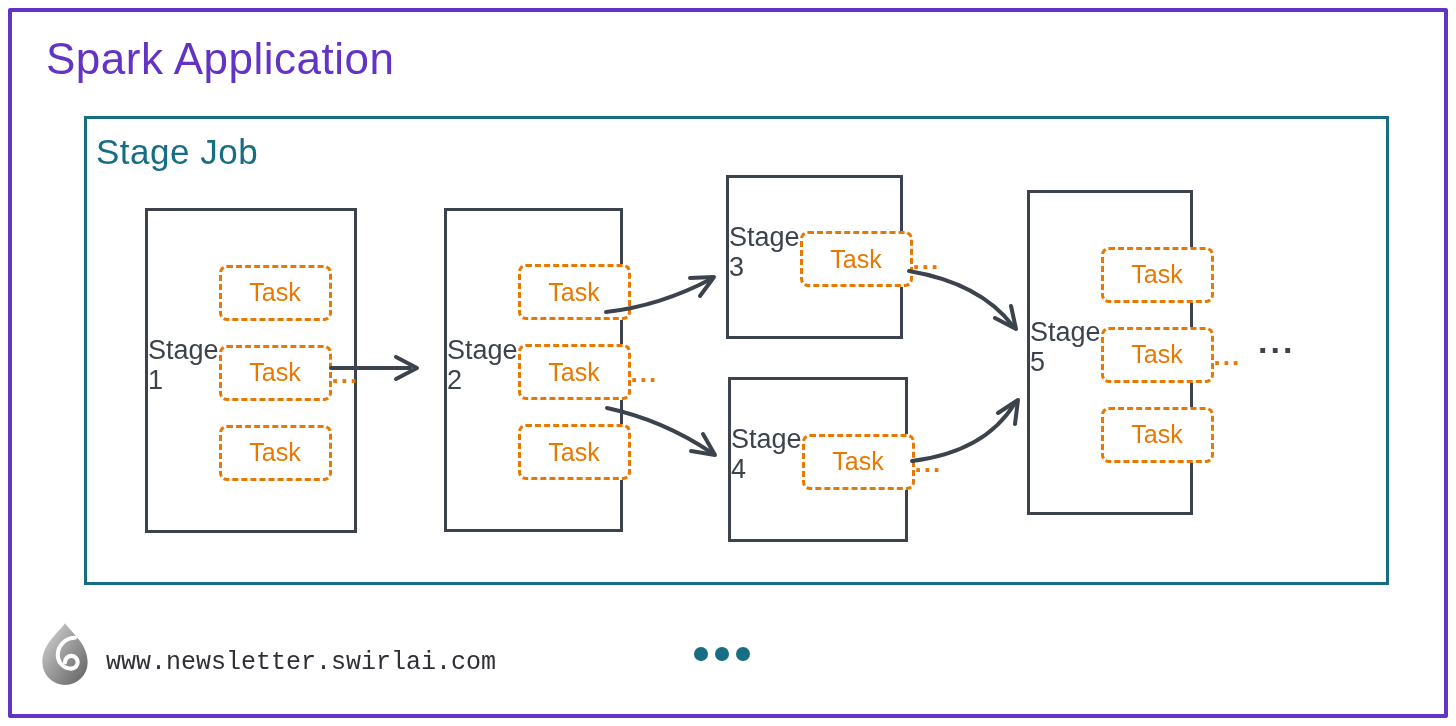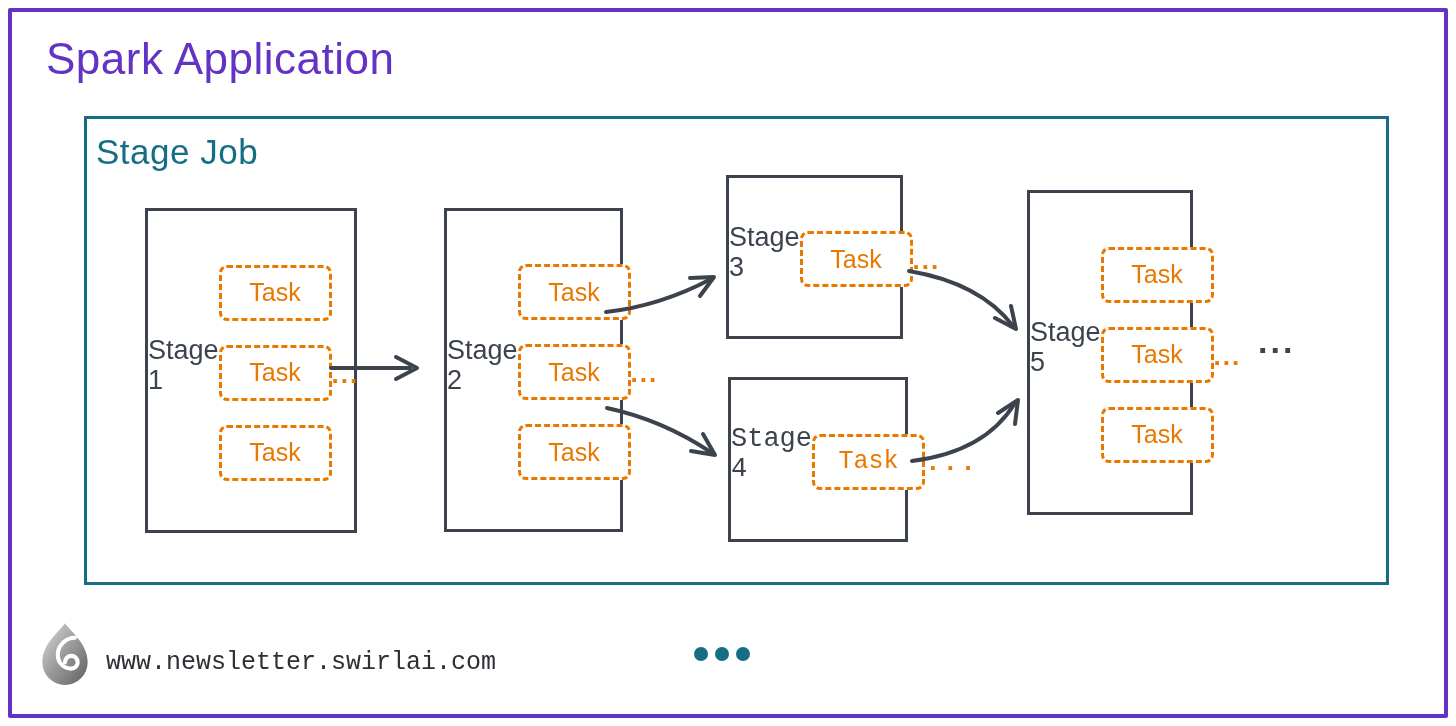--- a/index.html
+++ b/index.html
@@ -39,21 +39,21 @@
     color: #E87800; font-size: 25px; background: #ffffff;
   }
   .stage-more {
     margin-top: 2px; color: #E87800; font-size: 26px; font-weight: 700;
     letter-spacing: 2px; line-height: 22px;
   }
 
   .stage1 { left: 145px; top: 208px; width: 212px; height: 325px; }
   .stage2 { left: 444px; top: 208px; width: 179px; height: 324px; }
   .stage3 { left: 726px; top: 175px; width: 177px; height: 164px; }
-  .stage4 { left: 728px; top: 377px; width: 180px; height: 165px; font-family: Liberation Mono, monospace; }
+  .stage4 { left: 728px; top: 377px; width: 180px; height: 165px; }
   .stage5 { left: 1027px; top: 190px; width: 166px; height: 325px; }
 
   .arrows { position: absolute; left: 0; top: 0; width: 1456px; height: 726px; pointer-events: none; }
   .arrows path, .arrows polyline {
     fill: none; stroke: #3C434D; stroke-width: 4;
     stroke-linecap: round; stroke-linejoin: round;
   }
 
   .more-stages {
     position: absolute; left: 1258px; top: 322px;

